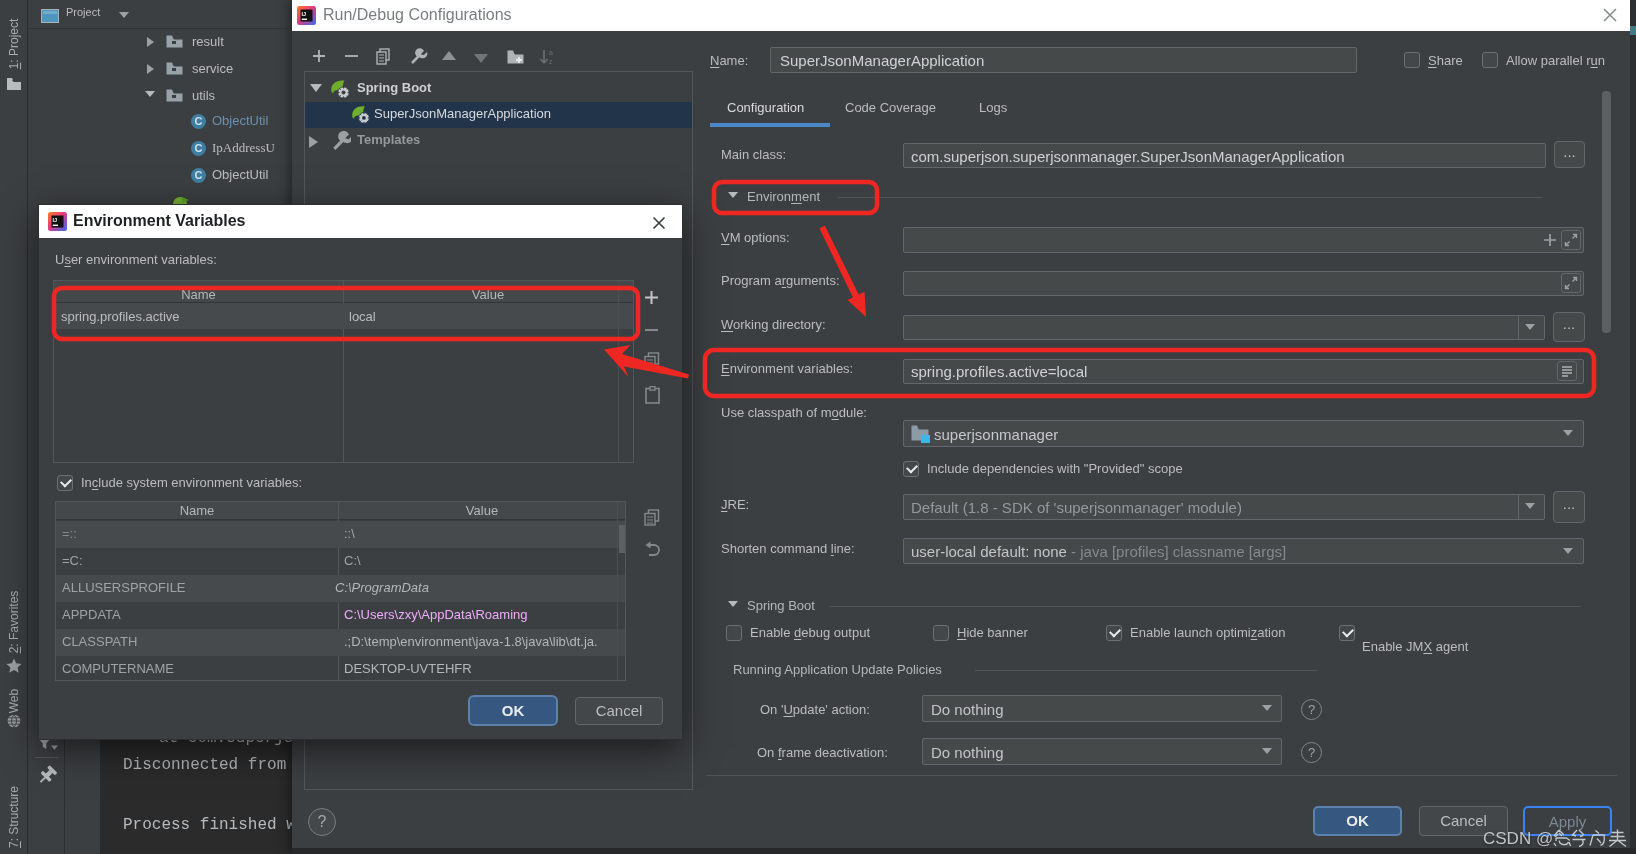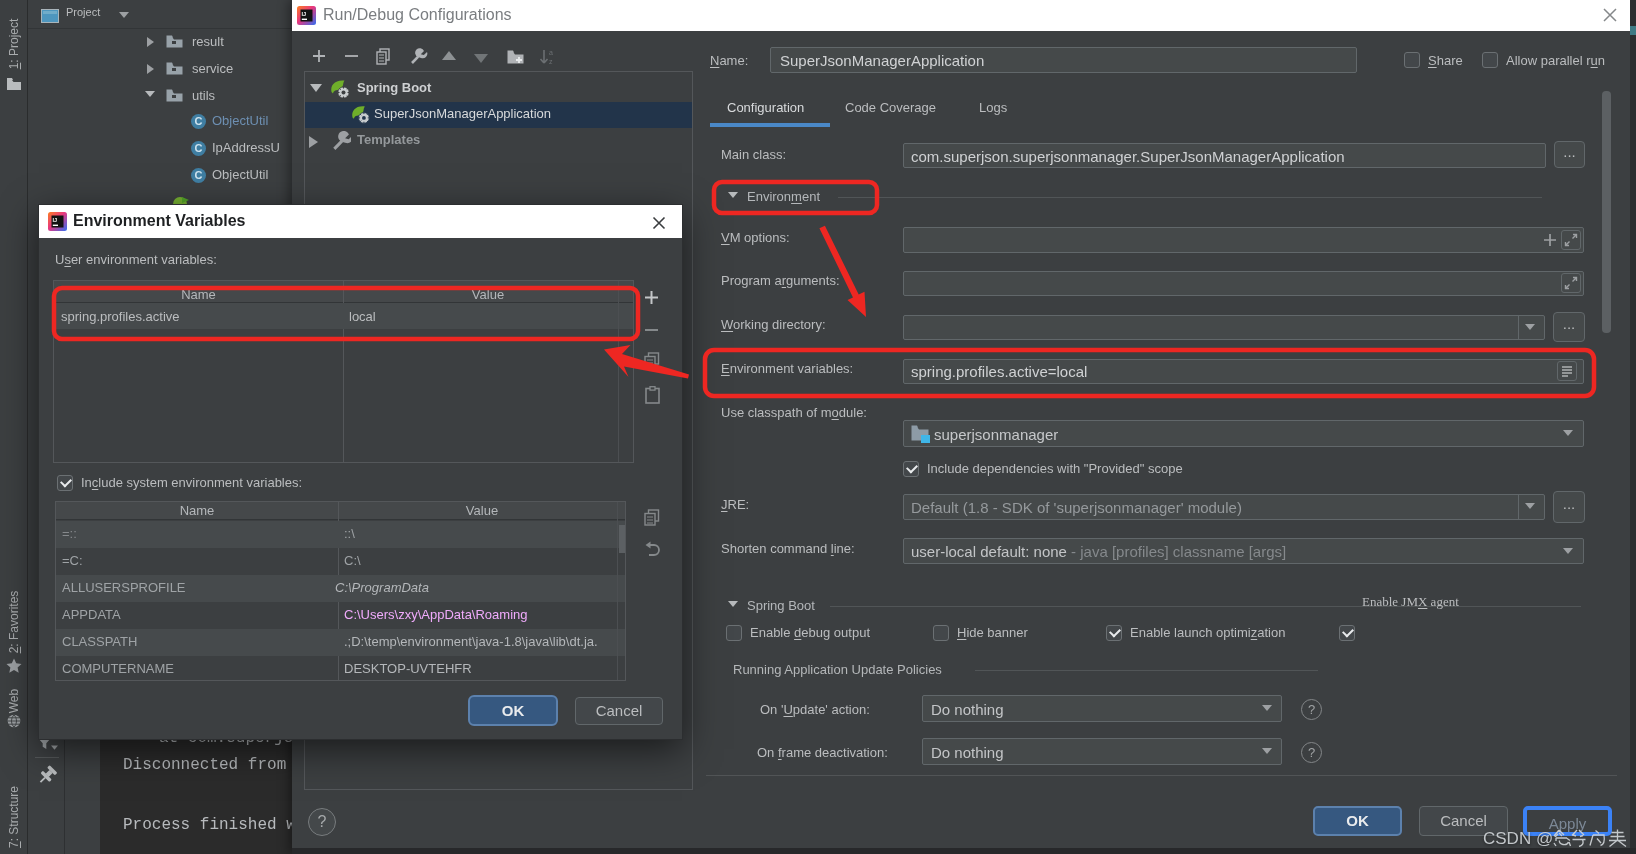--- a/index.html
+++ b/index.html
@@ -67,21 +67,21 @@
 <div class="lbl" style="left:192px;top:61px;">service</div>
 <div class="caret" style="left:145px;top:91px;border-top-color:#b7babc;"></div>
 <svg class="abs" style="left:166px;top:89px;" width="17" height="13" viewBox="0 0 17 13">
     <path d="M0.5 2.5 h6 l1.5 2 H16.5 v8 H0.5 z M0.5 2.5 v-2 h5.5 l1 2" fill="#98a2a9"></path>
     <rect x="6" y="6" width="4" height="3" fill="#3c3f41"></rect>
   </svg>
 <div class="lbl" style="left:192px;top:88px;">utils</div>
 <div class="abs" style="left:191px;top:114px;width:15px;height:15px;border-radius:50%;background:#3f7ea2;color:#cfe3ee;font-size:11px;font-weight:bold;text-align:center;line-height:15px;">C</div>
 <div class="lbl" style="left:212px;top:113px;color:#6d8fb2;">ObjectUtil</div>
 <div class="abs" style="left:191px;top:141px;width:15px;height:15px;border-radius:50%;background:#3f7ea2;color:#cfe3ee;font-size:11px;font-weight:bold;text-align:center;line-height:15px;">C</div>
-<div class="lbl" style="left:212px;top:140px;">IpAddressU</div>
+<div class="lbl" style="left:212px;top:140px;font-family:Liberation Serif, serif;">IpAddressU</div>
 <div class="abs" style="left:191px;top:168px;width:15px;height:15px;border-radius:50%;background:#3f7ea2;color:#cfe3ee;font-size:11px;font-weight:bold;text-align:center;line-height:15px;">C</div>
 <div class="lbl" style="left:212px;top:167px;">ObjectUtil</div>
 <svg class="abs" style="left:172px;top:195px;" width="18" height="12" viewBox="0 0 18 12">
     <circle cx="8" cy="9" r="7" fill="#77b132"></circle>
     <path d="M10 2 l7 3 -7 3 z" fill="#52a527"></path>
   </svg>
 
 <div class="abs" style="left:28px;top:734px;width:264px;height:120px;background:#3c3f41;"></div>
 <div class="abs" style="left:64px;top:737px;width:1px;height:117px;background:#2e3032;"></div>
 <svg class="abs" style="left:37px;top:737px;" width="22" height="14" viewBox="0 0 22 14">
@@ -179,21 +179,21 @@
 <svg class="abs" style="left:331px;top:131px;" width="20" height="20" viewBox="0 0 18 18">
     <path d="M3 16 L9.8 9.2" stroke="#9da0a3" stroke-width="2.8"></path>
     <path d="M9.6 9.6 a5 5 0 1 1 6.5 -6.5 l-3.4 3.4 3.2 1 3.4 -3.4 a5 5 0 0 1 -6.5 6.5" fill="#9da0a3" stroke="none"></path>
   </svg>
 <div class="lbl" style="left:357px;top:132px;font-weight:bold;color:#94989b;">Templates</div>
 <div class="abs" style="left:706px;top:775px;width:911px;height:1px;background:#515456;"></div>
 
 <div class="abs" style="left:308px;top:808px;width:28px;height:28px;border-radius:50%;background:#44484a;border:1px solid #787c7e;color:#a6a9ab;font-size:16px;text-align:center;line-height:26px;">?</div>
 <div class="abs" style="left:1313px;top:806px;width:89px;height:30px;background:#365880;border:2px solid #5c81ad;border-radius:5px;color:#e9ebed;font-size:15px;font-weight:bold;text-align:center;line-height:26px;">OK</div>
 <div class="btn" style="left:1419px;top:806px;width:89px;height:30px;background:#43474a;line-height:28px;">Cancel</div>
-<div class="abs" style="left:1523px;top:806px;width:89px;height:30px;background:none;border:4px solid #3b82f6;border-radius:5px;color:#7c8896;font-size:15px;text-align:center;line-height:28px;">Apply</div>
+<div class="abs" style="left:1523px;top:806px;width:89px;height:30px;background:none;border:2px solid #3b82f6;border-radius:5px;color:#7c8896;font-size:15px;text-align:center;line-height:28px;">Apply</div>
 
 <div class="abs" style="left:1602px;top:91px;width:9px;height:242px;background:#5c6063;border-radius:4px;"></div>
 
 <div class="lbl" style="left:710px;top:53px;"><u>N</u>ame:</div>
 <div class="fld" style="left:770px;top:47px;width:587px;height:26px;"></div>
 <div class="ftx" style="left:780px;top:52px;">SuperJsonManagerApplication</div>
 <div class="cb" style="left:1404px;top:52px;"></div>
 <div class="lbl" style="left:1428px;top:53px;"><u>S</u>hare</div>
 <div class="cb" style="left:1482px;top:52px;"></div>
 <div class="lbl" style="left:1506px;top:53px;">Allow parallel r<u>u</u>n</div>
@@ -275,21 +275,21 @@
 <div class="lbl" style="left:747px;top:598px;color:#b4b7ba;">Spring Boot</div>
 <div class="abs" style="left:830px;top:606px;width:751px;height:1px;background:#515557;"></div>
 
 <div class="cb" style="left:726px;top:625px;"></div>
 <div class="lbl" style="left:750px;top:625px;">Enable <u>d</u>ebug output</div>
 <div class="cb" style="left:933px;top:625px;"></div>
 <div class="lbl" style="left:957px;top:625px;"><u>H</u>ide banner</div>
 <div class="cb ck" style="left:1106px;top:625px;"></div>
 <div class="lbl" style="left:1130px;top:625px;">Enable launch optimi<u>z</u>ation</div>
 <div class="cb ck" style="left:1339px;top:625px;"></div>
-<div class="lbl" style="left:1362px;top:594px;font-family:Liberation Serif, serif;">Enable JM<u>X</u> agent</div>
+<div class="lbl" style="left:1362px;top:639px;">Enable JM<u>X</u> agent</div>
 
 <div class="lbl" style="left:733px;top:662px;color:#b4b7b9;">Running Application Update Policies</div>
 <div class="abs" style="left:975px;top:670px;width:343px;height:1px;background:#515557;"></div>
 <div class="lbl" style="left:760px;top:702px;">On '<u>U</u>pdate' action:</div>
 <div class="fld" style="left:922px;top:695px;width:360px;height:27px;"></div>
 <div class="ftx" style="left:931px;top:701px;color:#c3c5c7;">Do nothing</div>
 <div class="caret" style="left:1262px;top:705px;"></div>
 <div class="abs" style="left:1301px;top:699px;width:21px;height:21px;border-radius:50%;border:1.5px solid #838688;color:#a0a3a5;font-size:13px;text-align:center;line-height:19px;">?</div>
 <div class="lbl" style="left:757px;top:745px;">On <u>f</u>rame deactivation:</div>
 <div class="fld" style="left:922px;top:738px;width:360px;height:27px;"></div>

